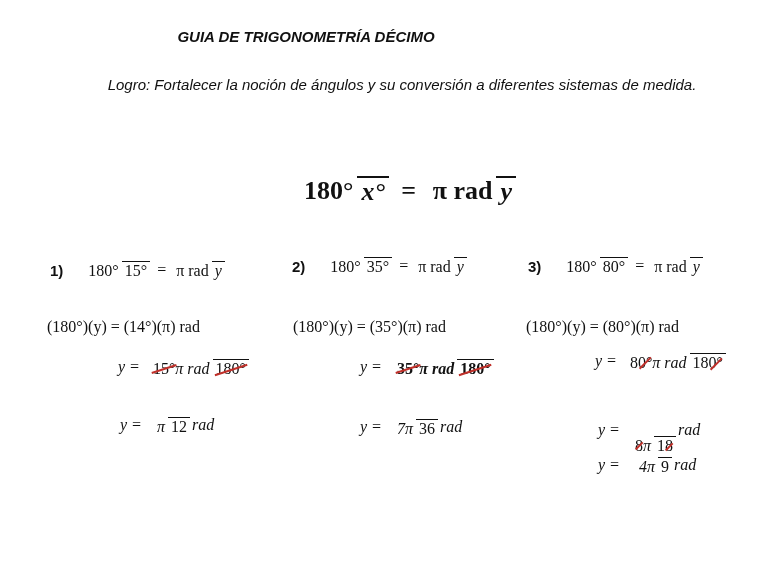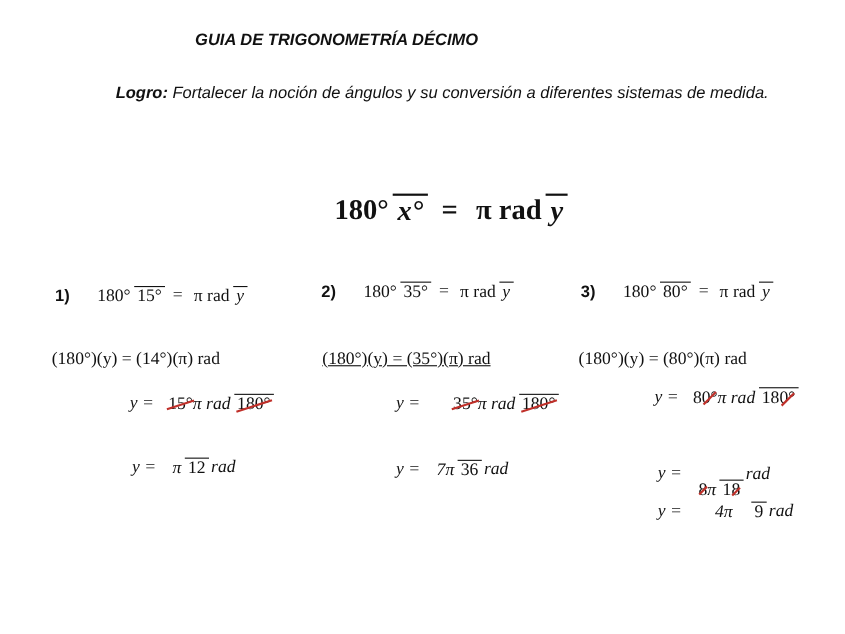--- a/index.html
+++ b/index.html
@@ -2,21 +2,21 @@
 <html><head>
 <meta charset="utf-8">
 <style>
   html, body { margin:0; padding:0; }
   body { width:768px; height:576px; background:#ffffff; position:relative; overflow:hidden; color:#111; }
   .sans { font-family: "Liberation Sans", "DejaVu Sans", sans-serif; }
   .serif { font-family: "Liberation Serif", "DejaVu Serif", serif; }
   .abs { position:absolute; }
   .title { left:0; width:612px; top:28px; text-align:center; font-size:15px; font-weight:bold; font-style:italic; }
   .logro { left:70px; width:630px; top:74px; text-align:center; font-size:15px; font-style:italic; line-height:22px; }
-  .logro b { font-weight:bold;margin-left:34px; }
+  .logro b { font-weight:normal;margin-left:34px; }
 
   .frac { display:inline-flex; flex-direction:row; align-items:center; vertical-align:middle; }
   .frac .num { padding:0 3px; line-height:1.1; }
   .frac .den { padding:0 3px; line-height:1.1; border-top:1.4px solid #111; }
   .eq { display:inline-block; vertical-align:middle; margin:0 6px; }
   .it { font-style:italic; }
   .row { white-space:nowrap; }
 
   .main-formula { left:300px; top:174px; font-size:26px; font-weight:bold; }
   .main-formula .den { border-top:2px solid #111; }
@@ -81,24 +81,24 @@
   <span class="frac">
       <span class="num">180°</span>
       <span class="den">35°</span>
     </span>
   <span class="eq" style="margin:0 3px;">=</span>
   <span class="frac">
       <span class="num">π rad</span>
       <span class="den it">y</span>
     </span>
 </div>
-<div class="abs prob serif row" style="left:293px; top:318px;text-decoration:underline;">(180°)(y) = (35°)(π) rad</div>
+<div class="abs prob serif row" style="left:293px; top:318px;">(180°)(y) = (35°)(π) rad</div>
 <div class="abs prob serif row" style="left:360px; top:358px;">
   <span class="it">y =</span>
-  <span class="frac" style="margin-left:23px;">
+  <span class="frac" style="margin-left:8px;font-weight:bold;">
       <span class="num"><span class="cross">35°</span><span class="it">π rad</span></span>
       <span class="den"><span class="cross">180°</span></span>
     </span>
 </div>
 <div class="abs prob serif row" style="left:360px; top:418px;">
   <span class="it">y =</span>
   <span class="frac" style="margin-left:8px;">
       <span class="num it">7π</span>
       <span class="den">36</span>
     </span><span class="rad">rad</span>
@@ -126,17 +126,17 @@
 </div>
 <div class="abs prob serif row" style="left:598px; top:408px;">
   <span class="it">y =</span>
   <span class="frac" style="margin-left:8px;margin-top:28px;">
       <span class="num"><span class="small-cross">8</span><span class="it">π</span></span>
       <span class="den"><span>1</span><span class="small-cross">8</span></span>
     </span><span class="rad">rad</span>
 </div>
 <div class="abs prob serif row" style="left:598px; top:456px;">
   <span class="it">y =</span>
-  <span class="frac" style="margin-left:23px;gap:14px;">
+  <span class="frac" style="margin-left:12px;">
       <span class="num it">4π</span>
       <span class="den">9</span>
     </span><span class="rad">rad</span>
 </div>
 
 </body></html>

